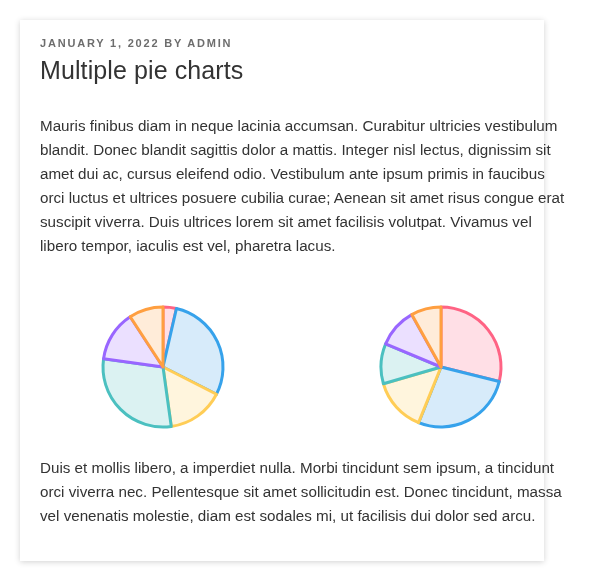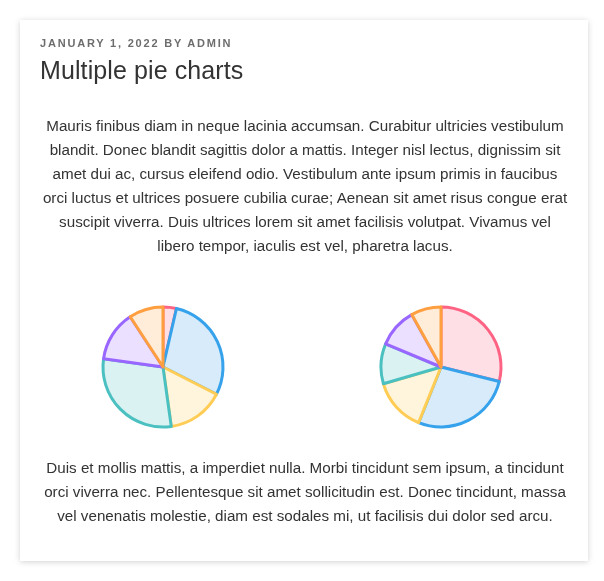--- a/index.html
+++ b/index.html
@@ -4,35 +4,34 @@
   <style>
     html, body { margin: 0; padding: 0; }
     body {
       width: 604px; height: 581px; background: #ffffff; position: relative; overflow: hidden;
       font-family: "Liberation Sans", sans-serif;
     }
     .card {
       position: absolute; left: 20px; top: 20px; width: 524px; height: 541px;
       background: #ffffff;
       box-shadow: 0 1px 6px rgba(0,0,0,0.18);
-      padding-left: 44px;
     }
     .meta {
       position: absolute; left: 20px; top: 17px;
       font-size: 11px; font-weight: bold; letter-spacing: 1.8px;
       color: #6d6d6d; text-transform: uppercase;
     }
     .title {
       position: absolute; left: 20px; top: 36px; margin: 0;
       font-size: 25px; font-weight: normal; color: #333333;
       letter-spacing: 0.1px;
     }
     .para {
       position: absolute; left: 20px; width: 530px; margin: 0;
-      font-size: 15.2px; line-height: 24px; color: #333333; text-align: center;
+      font-size: 15.2px; line-height: 24px; color: #333333;
     }
     .p1 { top: 94px; }
     .p2 { top: 436px; }
     .pie {
       position: absolute; top: 282px; width: 130px; height: 130px;
     }
     .pie1 { left: 78px; }
     .pie2 { left: 356px; }
   </style>
 </head>
@@ -53,14 +52,14 @@
     </svg>
   <svg class="pie pie2" viewBox="0 0 130 130">
       <path d="M65,65 L65,5 A60,60 0 0 1 123.20759578940635,79.55595384772447 Z" fill="#ffdfe6" stroke="#ff6384" stroke-width="3" stroke-linejoin="round"></path>
       <path d="M65,65 L123.20759578940635,79.55595384772447 A60,60 0 0 1 42.56244765573196,120.64670920007967 Z" fill="#d7ebfa" stroke="#36a2eb" stroke-width="3" stroke-linejoin="round"></path>
       <path d="M65,65 L42.56244765573196,120.64670920007967 A60,60 0 0 1 7.382378859383401,81.73946636235372 Z" fill="#fff5dd" stroke="#ffcd56" stroke-width="3" stroke-linejoin="round"></path>
       <path d="M65,65 L7.382378859383401,81.73946636235372 A60,60 0 0 1 9.639635607793132,41.864960463356155 Z" fill="#dbf2f2" stroke="#4bc0c0" stroke-width="3" stroke-linejoin="round"></path>
       <path d="M65,65 L9.639635607793132,41.864960463356155 A60,60 0 0 1 35.76499245648013,12.604252711404754 Z" fill="#ebe0ff" stroke="#9966ff" stroke-width="3" stroke-linejoin="round"></path>
       <path d="M65,65 L35.76499245648013,12.604252711404754 A60,60 0 0 1 65.0000000000001,5 Z" fill="#ffecd9" stroke="#ff9f40" stroke-width="3" stroke-linejoin="round"></path>
     </svg>
 
-  <p class="para p2">Duis et mollis mattis, a imperdiet nulla. Morbi tincidunt sem ipsum, a tincidunt orci viverra nec. Pellentesque sit amet sollicitudin est. Donec tincidunt, massa vel venenatis molestie, diam est sodales mi, ut facilisis dui dolor sed arcu.</p>
+  <p class="para p2">Duis et mollis libero, a imperdiet nulla. Morbi tincidunt sem ipsum, a tincidunt orci viverra nec. Pellentesque sit amet sollicitudin est. Donec tincidunt, massa vel venenatis molestie, diam est sodales mi, ut facilisis dui dolor sed arcu.</p>
 </div>
 
 </body></html>

